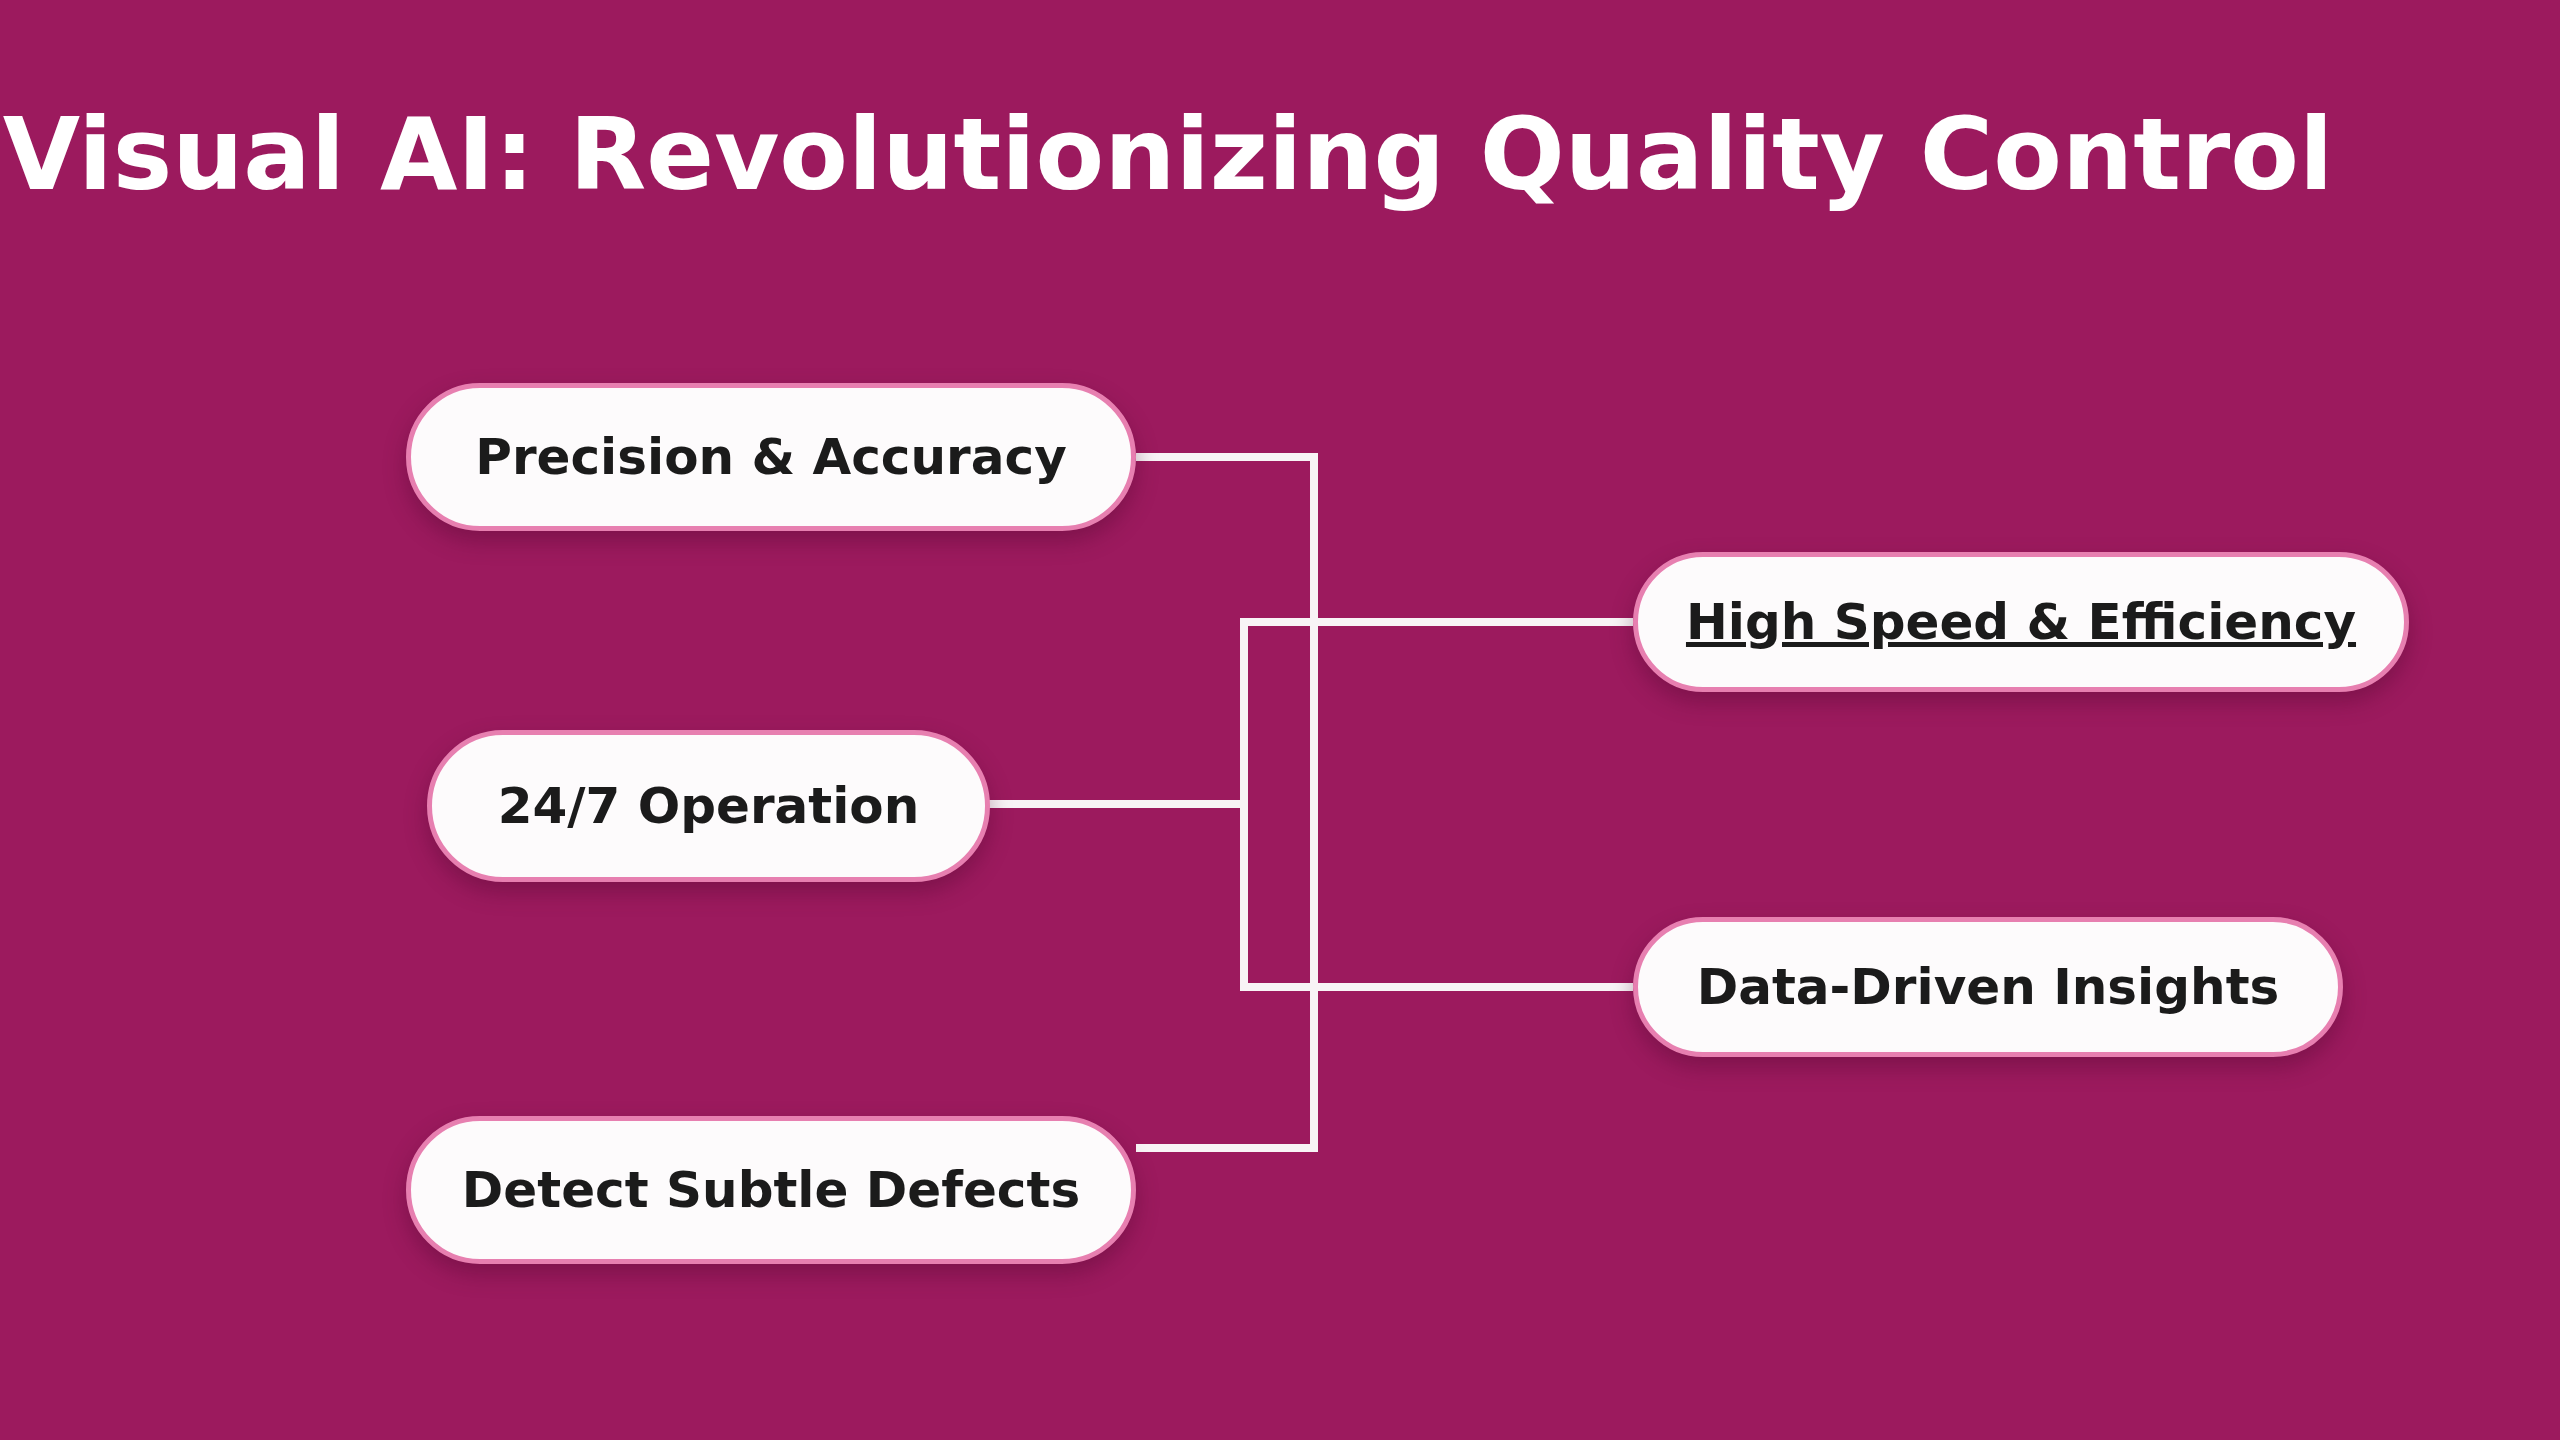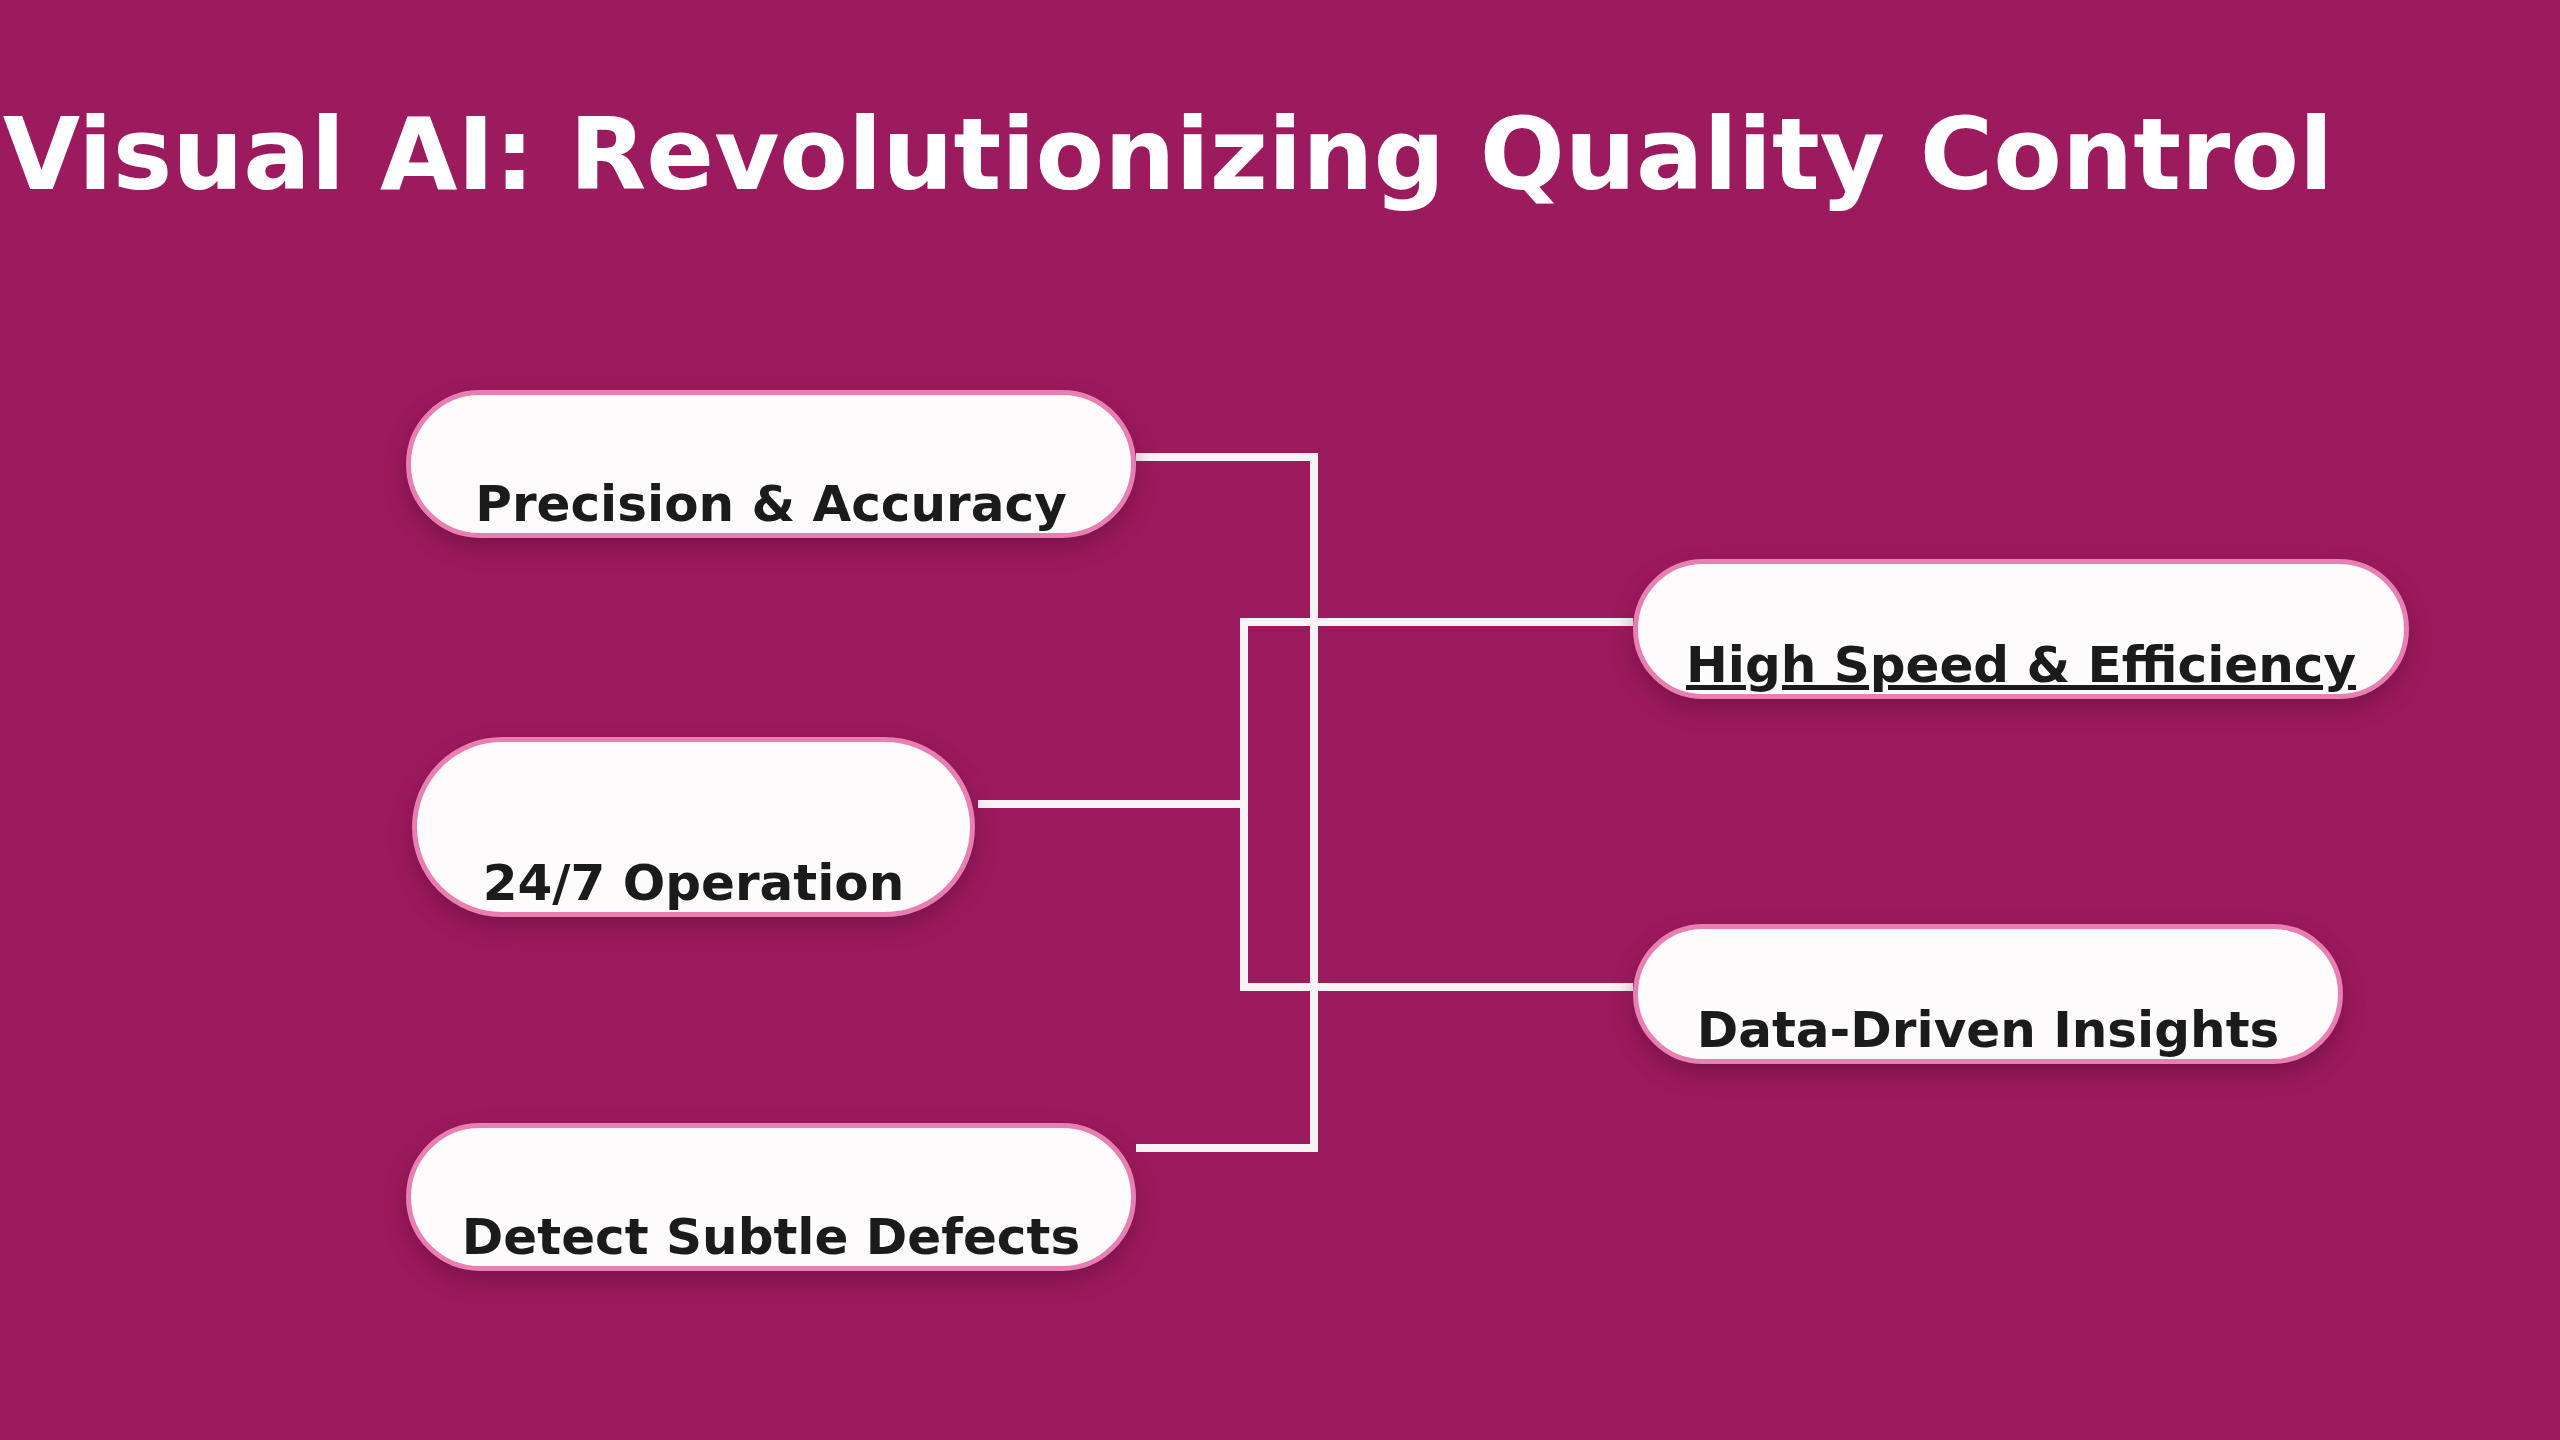--- a/index.html
+++ b/index.html
@@ -37,32 +37,31 @@
     position: absolute;
     background: #f8f4f6;
   }
   .node {
     position: absolute;
     box-sizing: border-box;
     background: #fdfbfc;
     border: 5px solid #e77fb0;
     border-radius: 90px;
     display: flex;
-    align-items: flex-end;
+    align-items: center;
     justify-content: center;
     color: #1b1b1b;
     font-size: 50px;
     font-weight: 700;
     box-shadow: 0 10px 22px rgba(70, 5, 40, 0.35);
     white-space: nowrap;
-    margin-top: 7px;
   }
   
   .node-precision { left: 406px; top: 383px;  width: 730px; height: 148px; }
-  .node-operation { left: 412px; top: 730px;  width: 563px; height: 180px; }
+  .node-operation { left: 427px; top: 730px;  width: 563px; height: 152px; }
   .node-defects   { left: 406px; top: 1116px; width: 730px; height: 148px; }
   
   .node-speed     { left: 1633px; top: 552px; width: 776px; height: 140px; text-decoration: underline; }
   .node-insights  { left: 1633px; top: 917px; width: 710px; height: 140px; }
 
   
   .h-precision { left: 1136px; top: 453px;  width: 182px; height: 8px; }
   .h-operation { left: 978px;  top: 800px;  width: 266px; height: 8px; }
   .h-defects   { left: 1136px; top: 1144px; width: 182px; height: 8px; }
   .h-speed     { left: 1240px; top: 618px;  width: 393px; height: 8px; }

